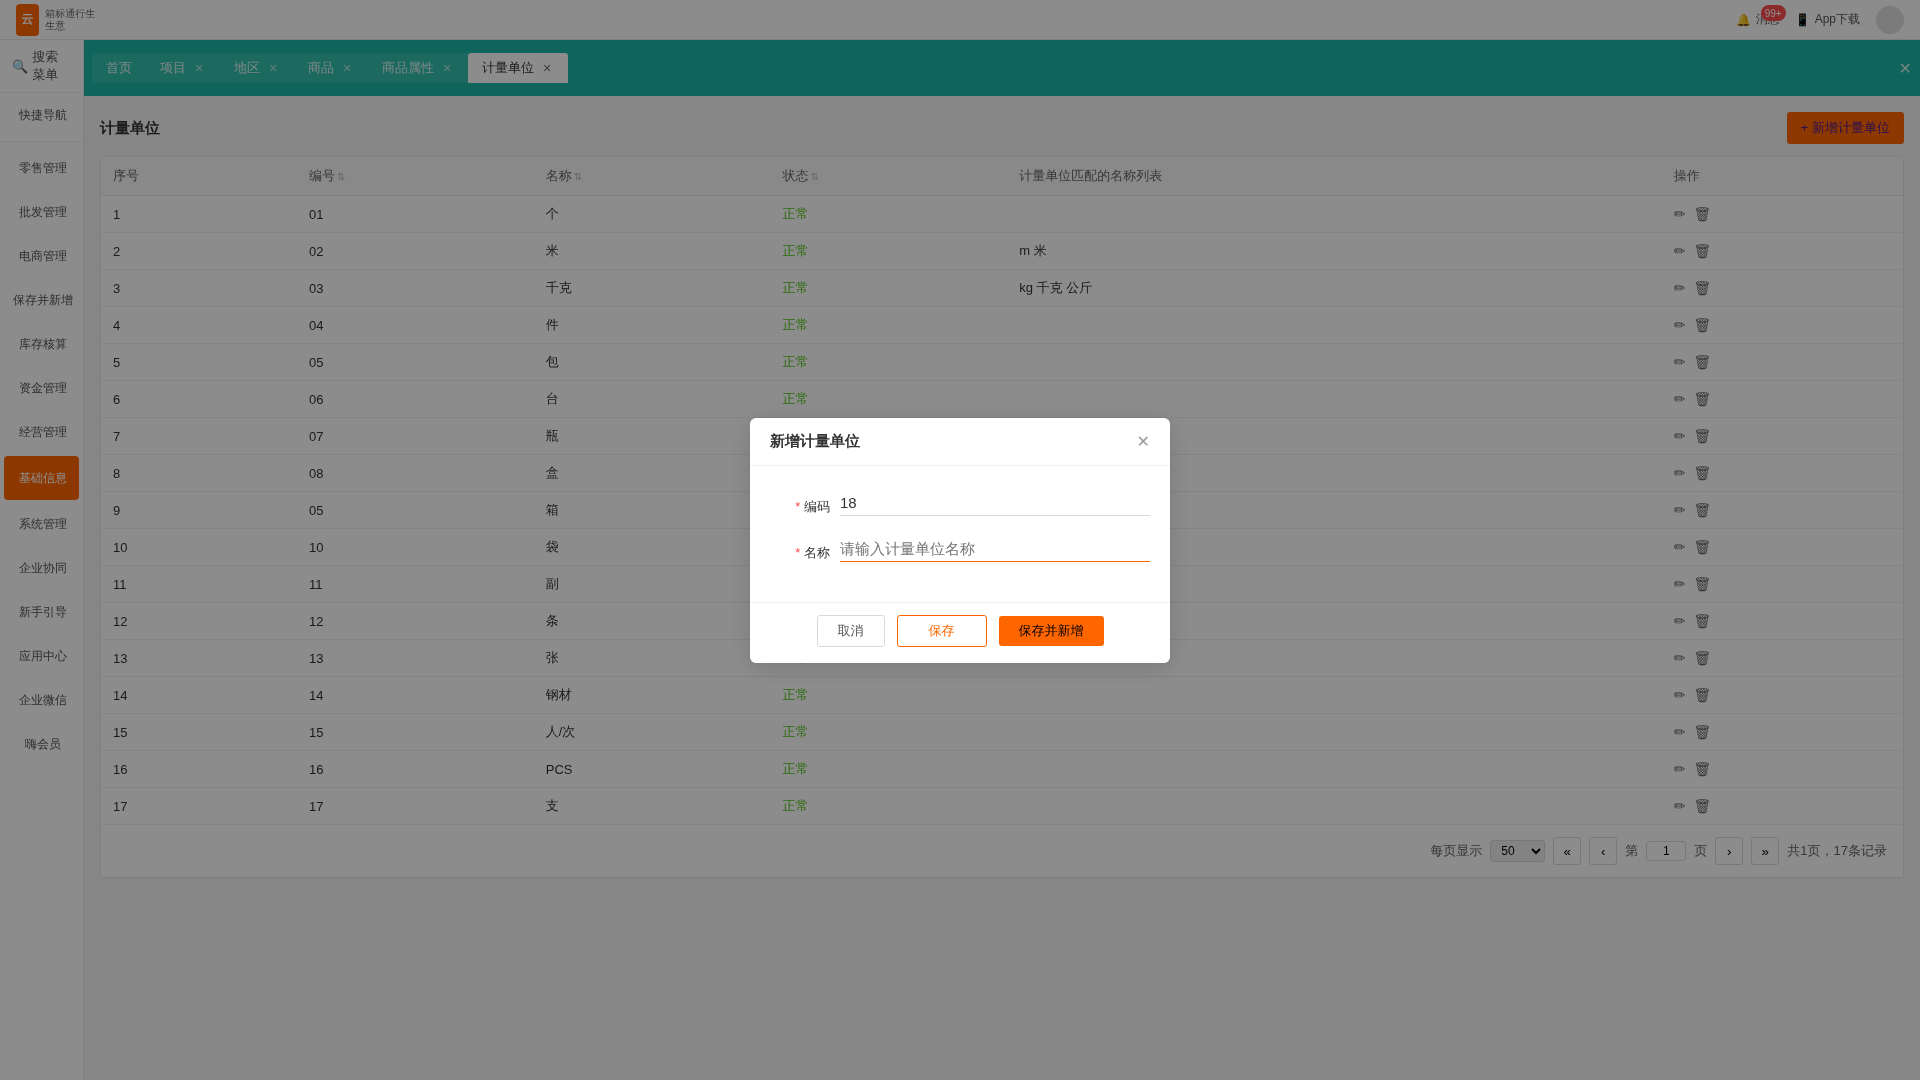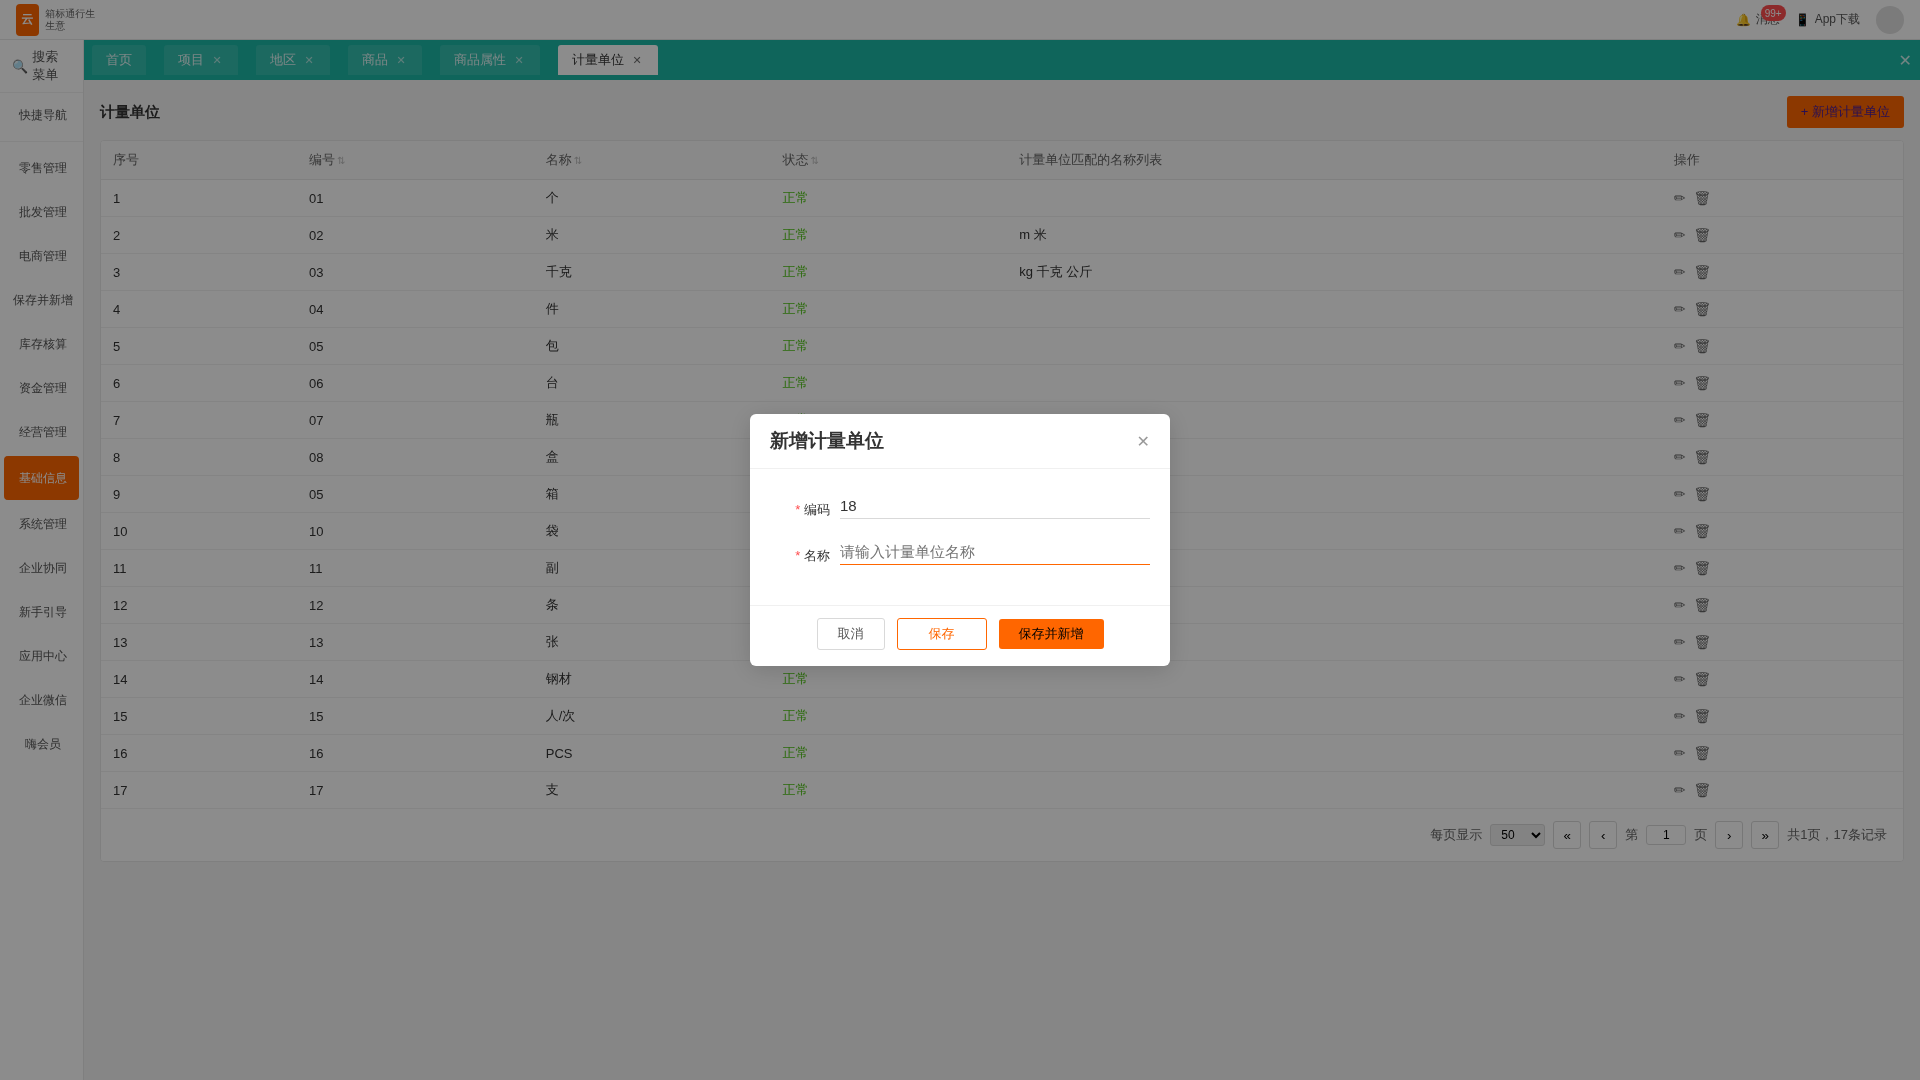--- a/index.html
+++ b/index.html
@@ -22,21 +22,21 @@
     
     .sidebar { width: 84px; background: #fff; border-right: 1px solid #e8e8e8; display: flex; flex-direction: column; overflow-y: auto; flex-shrink: 0; }
     .sidebar-item { padding: 10px 6px; text-align: center; cursor: pointer; font-size: 12px; color: #555; border-left: 3px solid transparent; display: flex; align-items: center; justify-content: center; min-height: 44px; }
     .sidebar-item.active { background: #ff6600; color: #fff; border-left-color: #ff6600; border-radius: 4px; margin: 2px 4px; }
     .sidebar-divider { height: 1px; background: #f0f0f0; margin: 4px 0; }
 
     
     .content-area { flex: 1; display: flex; flex-direction: column; overflow: hidden; }
 
     
-    .tab-bar { height: 40px; background: #1cb8a7; display: flex; align-items: center; padding: 0 8px; gap: 18px; flex-shrink: 0; }
+    .tab-bar { height: 56px; background: #1cb8a7; display: flex; align-items: center; padding: 0 8px; gap: 0; flex-shrink: 0; }
     .tab { padding: 6px 14px; border-radius: 3px 3px 0 0; cursor: pointer; font-size: 13px; color: rgba(255,255,255,0.85); display: flex; align-items: center; gap: 6px; background: rgba(255,255,255,0.1); }
     .tab.active { background: #fff; color: #333; }
     .tab-close { font-size: 11px; opacity: 0.7; width: 14px; height: 14px; display: flex; align-items: center; justify-content: center; border-radius: 50%; }
     .tab-bar-close { margin-left: auto; color: rgba(255,255,255,0.8); cursor: pointer; font-size: 16px; }
 
     
     .page-content { flex: 1; padding: 16px; background: #f5f5f5; overflow-y: auto; position: relative; }
 
     
     .page-header { display: flex; align-items: center; justify-content: space-between; margin-bottom: 12px; }
@@ -60,21 +60,21 @@
     .page-size-select { border: 1px solid #d9d9d9; border-radius: 3px; padding: 2px 6px; font-size: 12px; }
     .page-btn { width: 28px; height: 28px; border: 1px solid #d9d9d9; border-radius: 3px; display: flex; align-items: center; justify-content: center; cursor: pointer; background: #fff; }
     .page-input { width: 40px; border: 1px solid #d9d9d9; border-radius: 3px; text-align: center; padding: 2px 4px; font-size: 12px; }
 
     
     .overlay { position: fixed; top: 0; left: 0; width: 100%; height: 100%; background: rgba(0,0,0,0.45); z-index: 100; display: flex; align-items: center; justify-content: center; }
 
     
     .modal { background: #fff; border-radius: 6px; width: 420px; box-shadow: 0 4px 24px rgba(0,0,0,0.15); overflow: hidden; }
     .modal-header { padding: 14px 20px; display: flex; align-items: center; justify-content: space-between; border-bottom: 1px solid #f0f0f0; }
-    .modal-title { font-size: 19px; font-weight: 600; color: #333; }
+    .modal-title { font-size: 15px; font-weight: 600; color: #333; }
     .modal-close { cursor: pointer; color: #999; font-size: 16px; }
     .modal-body { padding: 24px 20px 20px; }
     .form-row { display: flex; align-items: flex-end; margin-bottom: 20px; }
     .form-label { width: 60px; text-align: right; margin-right: 10px; font-size: 13px; color: #333; flex-shrink: 0; }
     .form-label.required::before { content: "* "; color: #ff4d4f; }
     .form-input { flex: 1; border: none; border-bottom: 1px solid #d9d9d9; padding: 4px 0; font-size: 15px; color: #333; outline: none; }
     .form-input.active-border { border-bottom-color: #ff6600; }
     .form-placeholder { color: #bbb; }
     .modal-footer { padding: 12px 20px 16px; display: flex; align-items: center; justify-content: center; gap: 12px; border-top: 1px solid #f0f0f0; }
     .btn-cancel { border: 1px solid #d9d9d9; background: #fff; color: #555; padding: 6px 20px; border-radius: 3px; cursor: pointer; font-size: 13px; }

